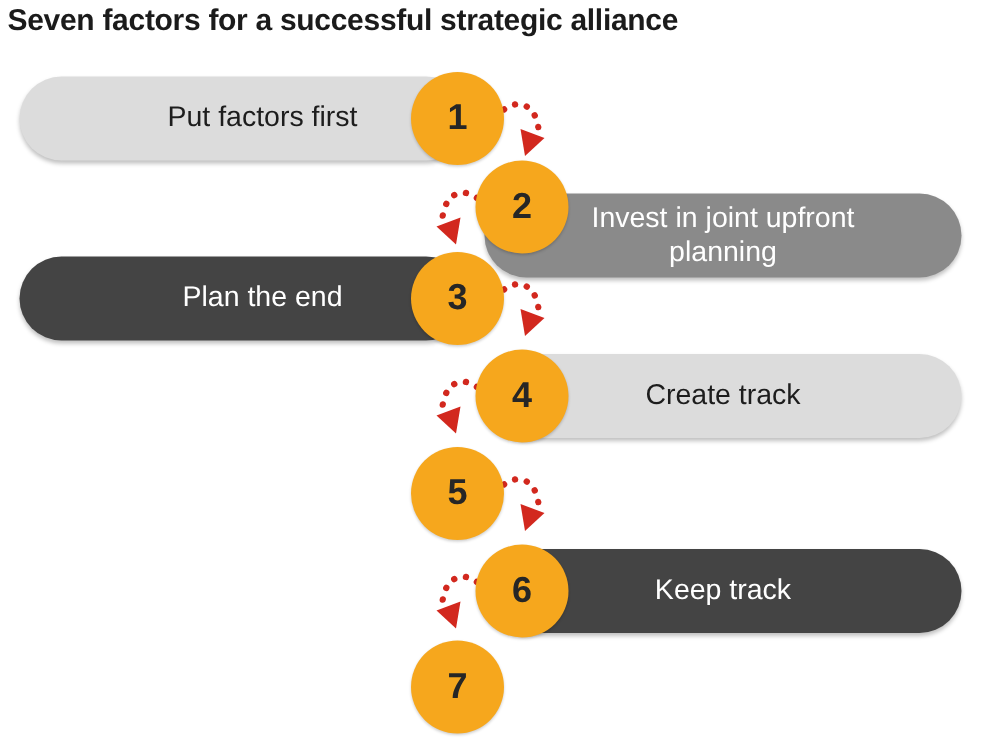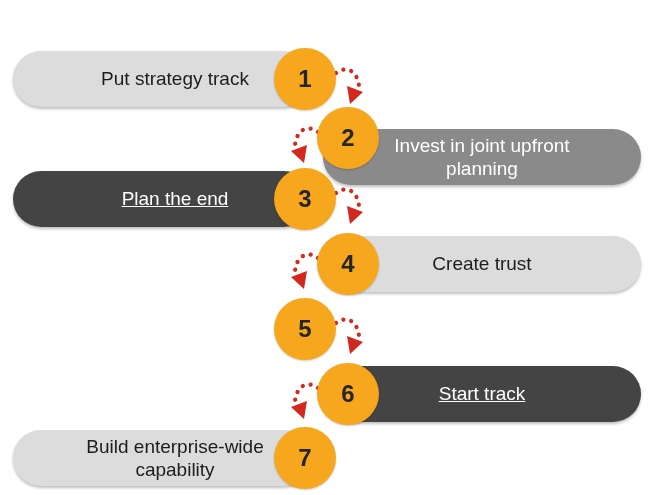--- a/index.html
+++ b/index.html
@@ -12,21 +12,21 @@
     color:var(--title-text,#1b1b1b);letter-spacing:-0.2px;white-space:nowrap;
   }
   .pill{
     position:absolute;height:56px;border-radius:28px;display:flex;align-items:center;
     justify-content:center;z-index:1;box-shadow:0 2px 3px rgba(0,0,0,0.25);
   }
   .pill-left{left:13px;width:299px;}
   .pill-right{left:323px;width:318px;}
   .tone-light{background:var(--pill-light,#dcdcdc);color:var(--pill-text-dark,#1d1d1d);}
   .tone-medium{background:var(--pill-medium,#8a8a8a);color:var(--pill-text-light,#fff);margin-top:19px;}
-  .tone-dark{background:var(--pill-dark,#444);color:var(--pill-text-light,#fff);text-decoration:underline;}
+  .tone-dark{background:var(--pill-dark,#444);color:var(--pill-text-light,#fff);}
   .pill-label{
     font-size:19px;line-height:1.22;text-align:center;max-width:180px;display:block;
   }
   .pill-left .pill-label{margin-left:25px;}
   .badge{
     position:absolute;width:62px;height:62px;border-radius:50%;
     background:var(--badge-orange,#f6a71d);z-index:3;display:flex;align-items:center;
     justify-content:center;box-shadow:0 1px 2px rgba(0,0,0,0.2);
   }
   .badge-num{font-size:24px;font-weight:700;color:var(--badge-text,#262626);}
@@ -34,23 +34,24 @@
   .arrow svg{display:block;width:100%;height:100%;}
   .arrow path{stroke:var(--arrow-red,#d2281e);fill:none;stroke-width:4.2;
     stroke-linecap:round;stroke-dasharray:0.1 8;}
   .arrow polygon{fill:var(--arrow-red,#d2281e);}
 </style>
 </head>
 <body>
 
 <div class="canvas">
 
+  <div class="title">Seven factors for a successful strategic alliance</div>
 
   <div class="pill pill-left tone-light" style="top:51px">
-    <span class="pill-label">Put strategy track</span>
+    <span class="pill-label">Put factors first</span>
   </div>
   <div class="badge" style="left:274px;top:48px">
     <span class="badge-num">1</span>
   </div>
 
   <div class="arrow" style="left:331px;top:62px">
     <svg viewBox="0 0 40 46">
       <path d="M5,11 C14,4 26,7 28,24"></path>
       <polygon points="19,42 32,30 16,24"></polygon>
     </svg>
@@ -78,21 +79,21 @@
   </div>
 
   <div class="arrow" style="left:331px;top:182px">
     <svg viewBox="0 0 40 46">
       <path d="M5,11 C14,4 26,7 28,24"></path>
       <polygon points="19,42 32,30 16,24"></polygon>
     </svg>
   </div>
 
   <div class="pill pill-right tone-light" style="top:236px">
-    <span class="pill-label">Create trust</span>
+    <span class="pill-label">Create track</span>
   </div>
   <div class="badge" style="left:317px;top:233px">
     <span class="badge-num">4</span>
   </div>
 
   <div class="arrow" style="left:283px;top:247px">
     <svg viewBox="0 0 40 46">
       <path d="M35,11 C26,4 14,7 12,24"></path>
       <polygon points="21,42 8,30 24,24"></polygon>
     </svg>
@@ -103,33 +104,30 @@
   </div>
 
   <div class="arrow" style="left:331px;top:312px">
     <svg viewBox="0 0 40 46">
       <path d="M5,11 C14,4 26,7 28,24"></path>
       <polygon points="19,42 32,30 16,24"></polygon>
     </svg>
   </div>
 
   <div class="pill pill-right tone-dark" style="top:366px">
-    <span class="pill-label">Start track</span>
+    <span class="pill-label">Keep track</span>
   </div>
   <div class="badge" style="left:317px;top:363px">
     <span class="badge-num">6</span>
   </div>
 
   <div class="arrow" style="left:283px;top:377px">
     <svg viewBox="0 0 40 46">
       <path d="M35,11 C26,4 14,7 12,24"></path>
       <polygon points="21,42 8,30 24,24"></polygon>
     </svg>
   </div>
 
-  <div class="pill pill-left tone-light" style="top:430px">
-    <span class="pill-label">Build enterprise-wide capability</span>
-  </div>
   <div class="badge" style="left:274px;top:427px">
     <span class="badge-num">7</span>
   </div>
 
 </div>
 
 </body></html>

